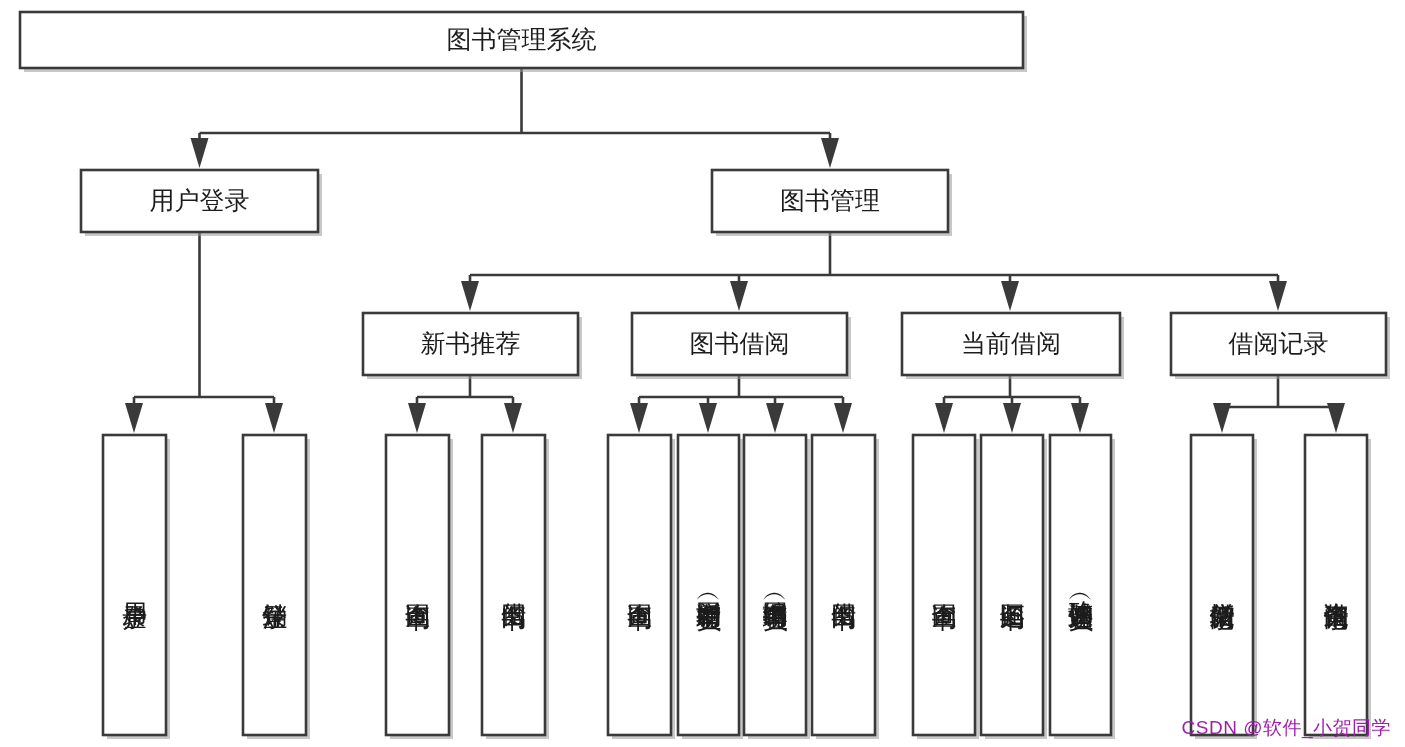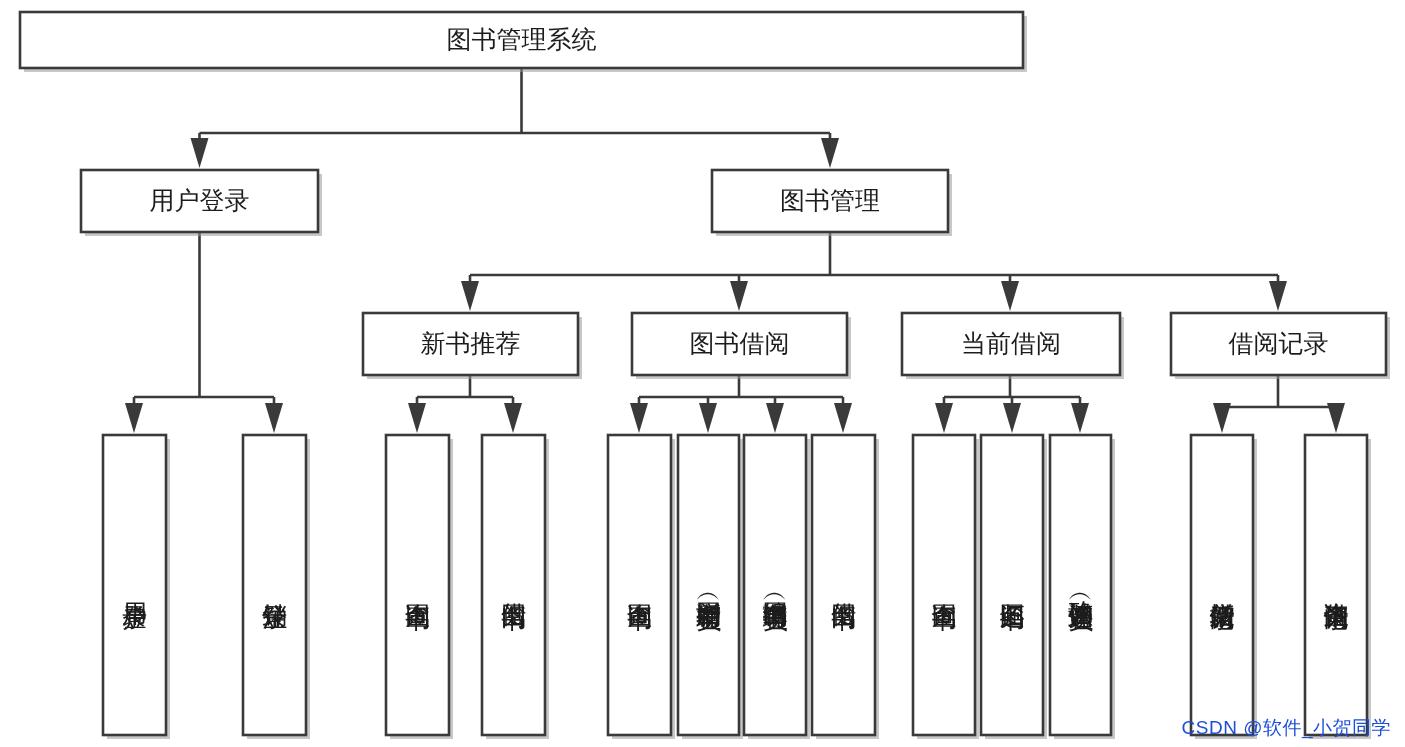--- a/index.html
+++ b/index.html
@@ -63,21 +63,21 @@
     white-space: nowrap;
     text-align: center;
     pointer-events: none;
   }
   .watermark {
     position: absolute;
     right: 14px;
     bottom: 6px;
     font-family: "Liberation Sans", "DejaVu Sans", sans-serif;
     font-size: 19px;
-    color: #1d4ed8;
+    color: #a21caf;
     white-space: nowrap;
     letter-spacing: 0.5px;
   }
 </style>
 </head>
 <body>
 
 <div id="diagram-root">
 
   <svg class="diagram-canvas" viewBox="0 0 1405 747">

